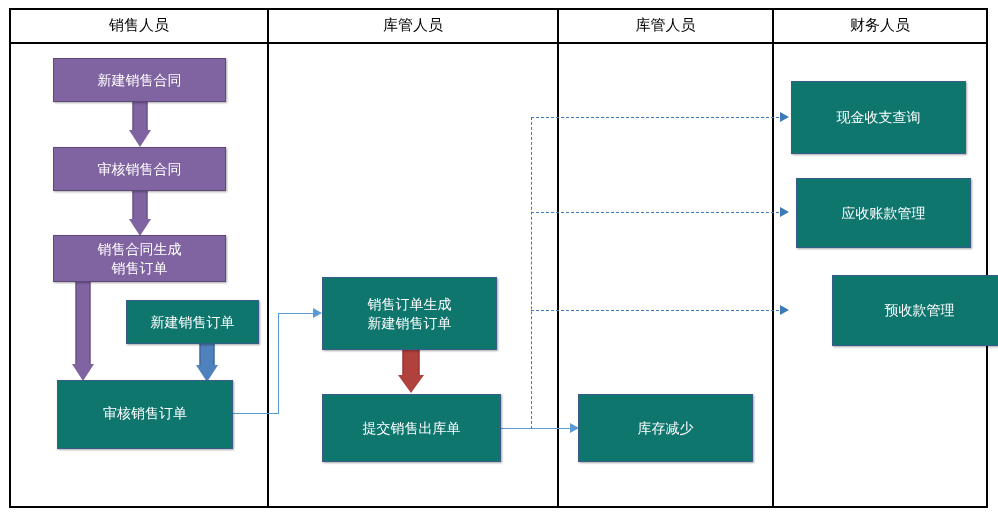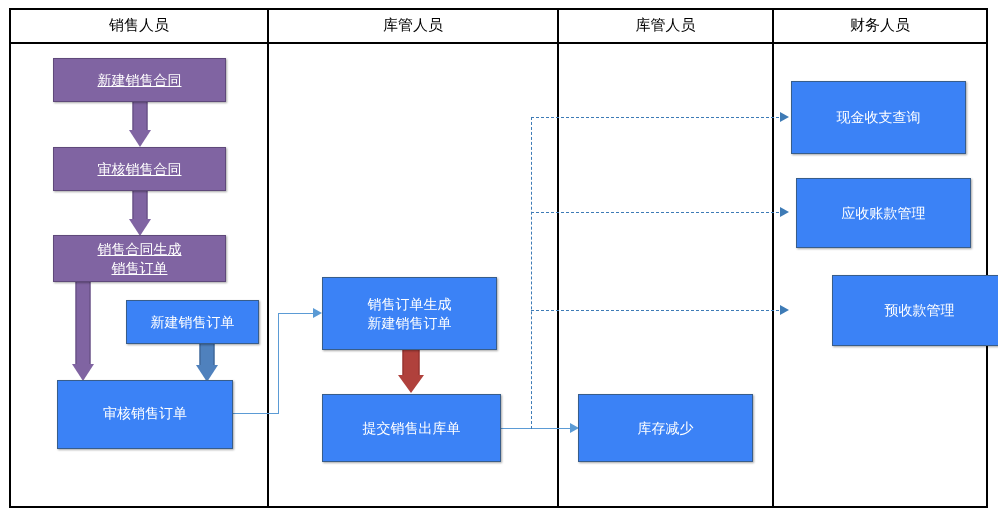--- a/index.html
+++ b/index.html
@@ -13,22 +13,22 @@
   .header-rule{position:absolute;left:9px;top:42px;width:979px;height:0;border-top:2px solid #000000;}
 
   .lane-head{position:absolute;top:8px;height:34px;line-height:34px;
              text-align:center;font-size:15px;color:#000000;}
 
   
   .node{position:absolute;box-sizing:border-box;display:flex;align-items:center;
         justify-content:center;text-align:center;color:#ffffff;font-size:14px;
         line-height:1.35;white-space:pre-line;}
   .node.purple{background:#8064A2;border:1px solid #5F497A;
-               box-shadow:1px 1px 2px rgba(0,0,0,.35);text-decoration:underline;}
-  .node.blue{background:#3b82f6;border:1px solid #385D8A;
+               box-shadow:1px 1px 2px rgba(0,0,0,.35);}
+  .node.blue{background:#0f766e;border:1px solid #385D8A;
              box-shadow:1px 1px 2px rgba(0,0,0,.35);}
 
   
   .blockarrow{position:absolute;}
   .blockarrow .shaft{position:absolute;left:50%;top:0;transform:translateX(-50%);}
   .blockarrow .head{position:absolute;left:50%;bottom:0;transform:translateX(-50%);
                     width:0;height:0;}
   .ba-purple .shaft{background:#8064A2;border-left:1px solid #5F497A;border-right:1px solid #5F497A;}
   .ba-purple .head{border-left:11px solid transparent;border-right:11px solid transparent;}
   .ba-blue .shaft{background:#4F81BD;border-left:1px solid #385D8A;border-right:1px solid #385D8A;}

